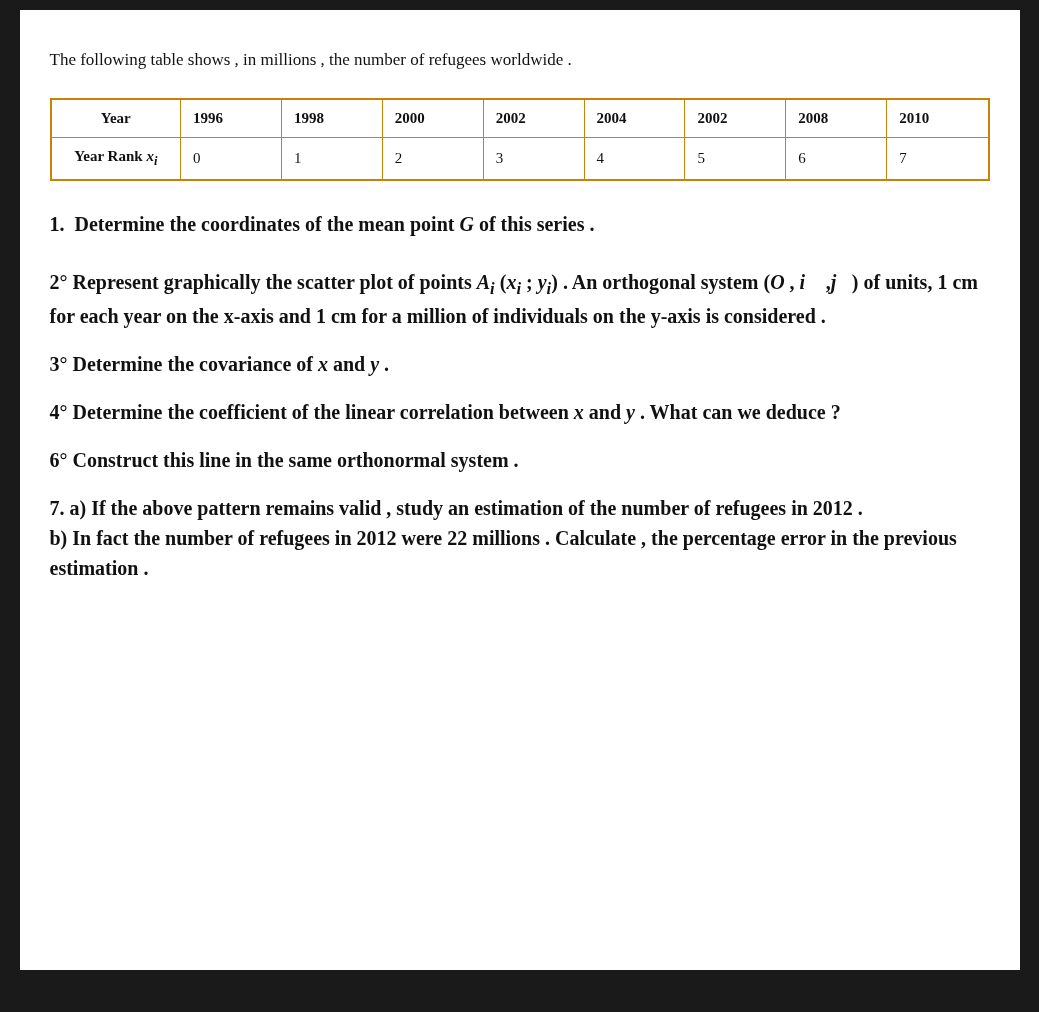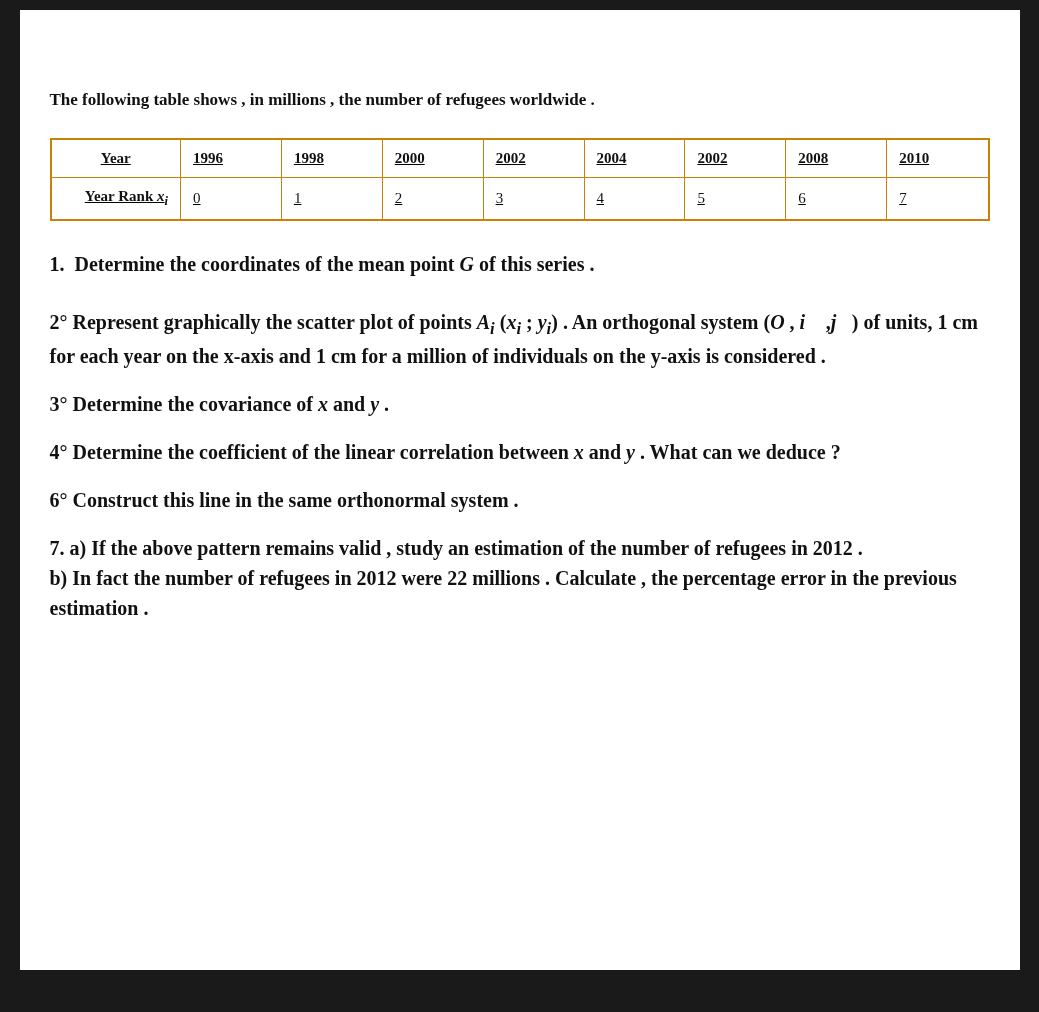--- a/index.html
+++ b/index.html
@@ -20,35 +20,33 @@
     .page {
       background-color: #ffffff;
       width: 1000px;
       min-height: 960px;
       padding: 40px 30px 40px 30px;
       margin: 10px auto;
     }
 
     .intro-text {
       font-size: 17px;
-      font-weight: bold;
+      font-weight: normal;
       margin-bottom: 28px;
       color: #111;
-      margin-top: 40px;
     }
 
     .table-wrapper {
       margin-bottom: 28px;
     }
 
     table {
       border-collapse: collapse;
       width: 100%;
       border: 2px solid #c8820a;
-      text-decoration: underline;
     }
 
     table th, table td {
       border: 1px solid #c8820a;
       padding: 10px 12px;
       text-align: left;
       font-size: 15px;
       color: #111;
     }
 
@@ -56,21 +54,21 @@
       font-weight: bold;
     }
 
     .col-year {
       text-align: center;
       font-weight: bold;
       width: 130px;
     }
 
     .row-label {
-      text-align: right;
+      text-align: center;
       font-weight: bold;
       padding-left: 12px;
     }
 
     .questions {
       margin-top: 10px;
     }
 
     .question {
       font-size: 20px;

